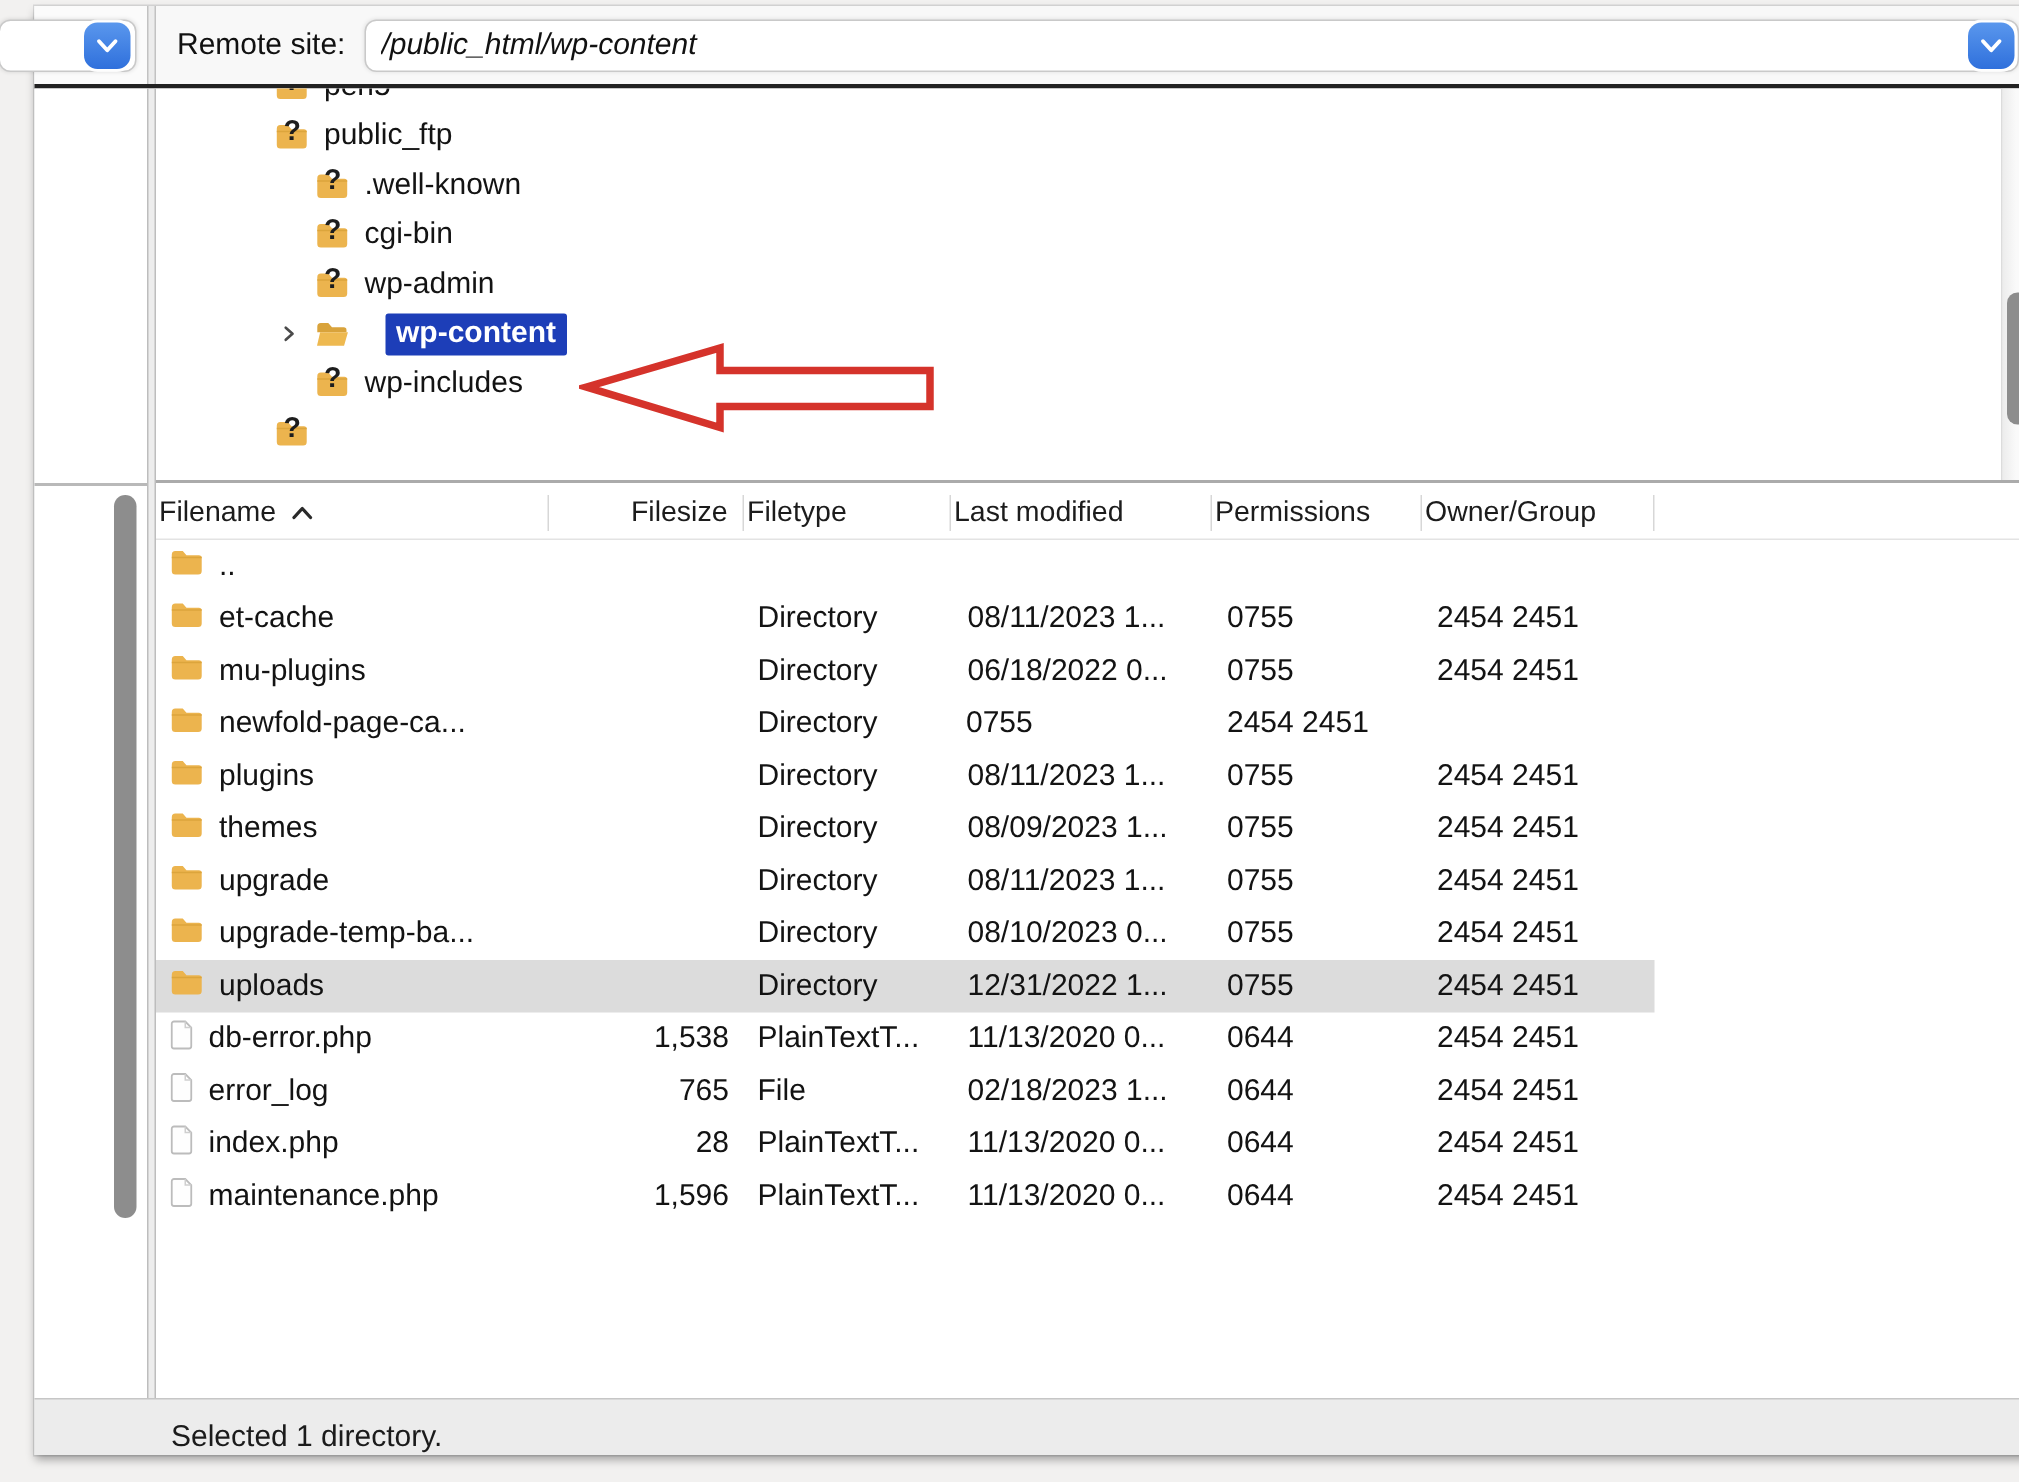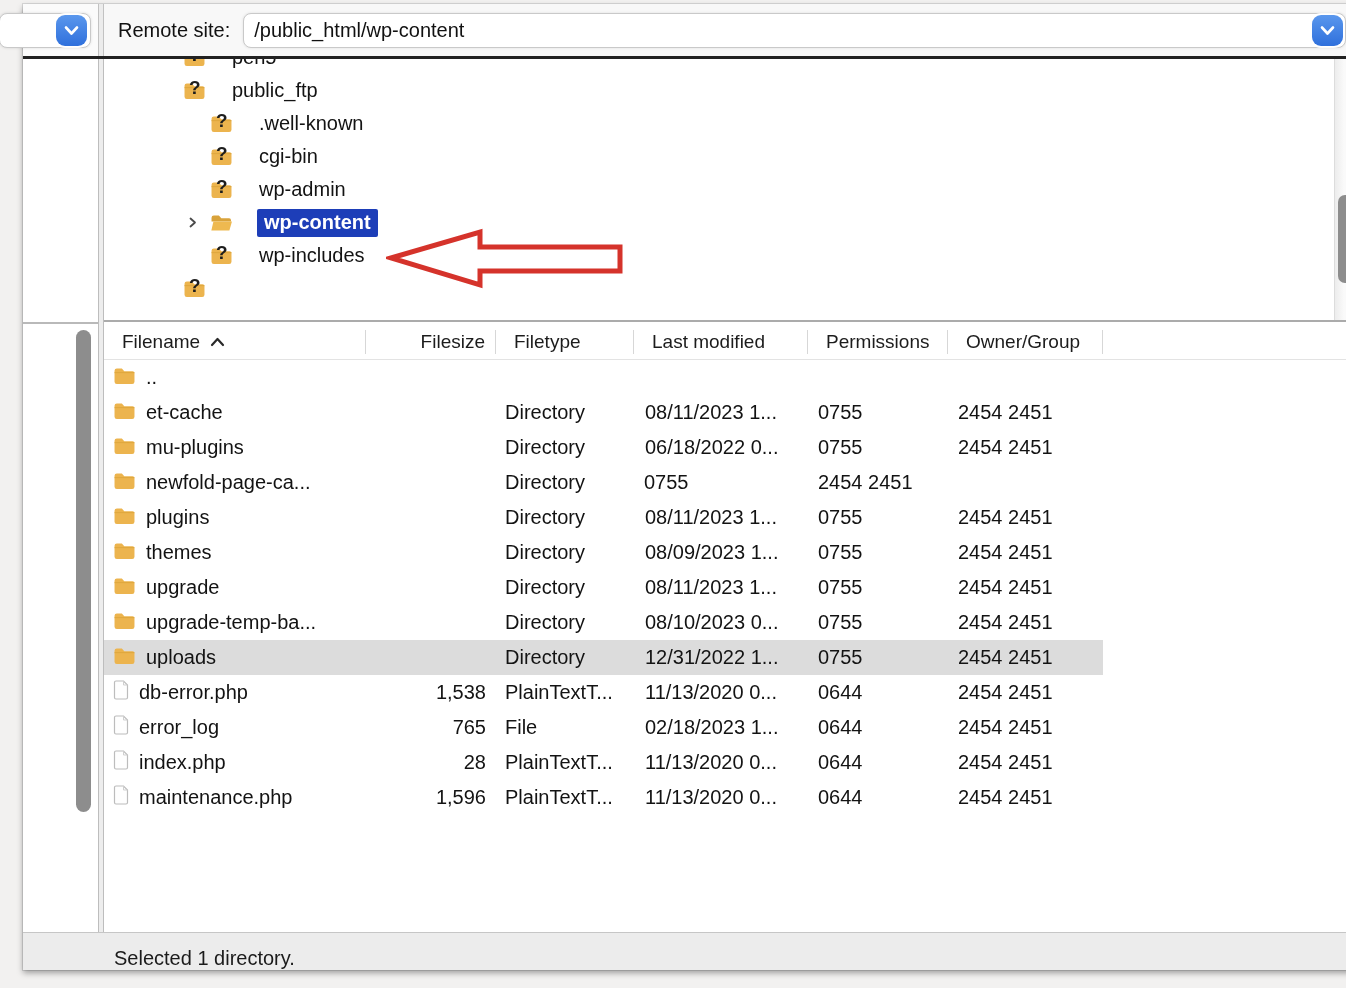--- a/index.html
+++ b/index.html
@@ -21,21 +21,21 @@
   .dd-btn{position:absolute;width:31px;height:31px;border-radius:9px;border:none;cursor:pointer;
           background:linear-gradient(#5a97ed,#2f70dc);display:flex;align-items:center;justify-content:center;
           box-shadow:0 0 0 2px rgba(255,255,255,.9);}
   .tb-left .dd-btn{left:33px;top:11px;}
   .tb-div{width:6px;flex:0 0 6px;background:#ececec;border-left:1px solid #c2c2c2;border-right:1px solid #c2c2c2;}
   .tb-right{flex:1;display:flex;align-items:center;padding:0 9px 0 14px;}
   .tb-label{font-size:20px;color:#111;white-space:nowrap;}
   .combo{flex:1;margin-left:13px;position:relative;height:35px;background:#fff;border:1px solid #c9c9c9;
          border-radius:8px;box-shadow:0 0 3px rgba(0,0,0,.1);display:flex;align-items:center;}
   .combo input{border:none;outline:none;background:transparent;font-size:20px;color:#111;
-               padding:0 46px 0 10px;width:100%;font-family:inherit;}
+               padding:0 46px 0 10px;width:100%;font-family:inherit;font-style:italic;}
   .combo .dd-btn{right:2px;top:1px;}
   .darkline{position:absolute;top:52px;left:0;width:100%;height:3px;background:#222;}
 
   
   .bodyarea{position:absolute;top:55px;left:0;right:0;bottom:38px;}
   .left-pane{position:absolute;left:0;top:0;width:75px;height:100%;background:#fff;}
   .left-split{position:absolute;left:0;top:263px;width:100%;height:2px;background:#b9b9b9;}
   .left-thumb{position:absolute;left:53px;top:271px;width:15px;height:482px;background:#8d8d8d;border-radius:8px;}
   .vdiv{position:absolute;left:75px;top:0;width:6px;height:100%;background:#ededed;
         border-left:1px solid #bdbdbd;border-right:1px solid #bdbdbd;cursor:col-resize;}
@@ -46,30 +46,30 @@
   .tree-scroll{position:absolute;right:0;top:0;width:21px;height:100%;
                background:linear-gradient(90deg,#ececec,#fafafa 45%);border-left:1px solid #dcdcdc;}
   .tree-thumb{position:absolute;right:3px;top:136px;width:14px;height:88px;background:#8d8d8d;border-radius:7px;}
   .tree-list{position:absolute;left:0;top:-18px;right:21px;}
   .titem{height:33px;display:flex;align-items:center;font-size:20px;color:#131313;cursor:default;}
   .titem.lvl2{padding-left:50px;}
   .titem.lvl3{padding-left:77px;}
   .texp{width:22px;height:22px;flex:0 0 22px;display:flex;align-items:center;justify-content:center;}
   .ticon{width:23px;height:20px;flex:0 0 23px;margin-left:7px;position:relative;}
   .ticon .q{position:absolute;left:6px;top:-4px;font-size:19px;font-weight:700;color:#1d1d1d;line-height:22px;}
-  .tlabel{margin-left:26px;white-space:nowrap;}
+  .tlabel{margin-left:10px;white-space:nowrap;}
   .tlabel.selected{background:var(--sel-blue);color:#fff;font-weight:600;padding:2px 7px 3px;border-radius:2px;margin-left:24px;text-align:center;}
   .arrow{position:absolute;left:282px;top:168px;width:240px;height:64px;}
   .arrow path{fill:#fff;stroke:var(--arrow-red);stroke-width:5;stroke-linejoin:miter;}
 
   
   .list-pane{position:absolute;left:0;top:265px;right:0;bottom:0;background:#fff;overflow:hidden;}
   .lheader,.lrow{display:grid;grid-template-columns:262px 130px 138px 174px 140px 155px 1fr;align-items:center;}
   .lheader{height:36px;border-bottom:1px solid #e3e3e3;font-size:19px;color:#1c1c1c;}
-  .lheader .hc{height:24px;display:flex;align-items:center;border-right:1px solid #d7d7d7;padding-left:18px;gap:10px;cursor:pointer;}
+  .lheader .hc{height:24px;display:flex;align-items:center;border-right:1px solid #d7d7d7;padding-left:2px;gap:10px;cursor:pointer;}
   .lheader .hc.hsize{justify-content:flex-end;padding-right:10px;text-align:right;}
   .lrow{height:35px;font-size:20px;color:#131313;cursor:default;}
   .lrow.sel>div:not(.c-fill){background:var(--row-highlight);}
   .lrow>div{height:35px;display:flex;align-items:center;}
   .c-name{padding-left:9px;gap:10px;overflow:hidden;white-space:nowrap;}
   .c-size{justify-content:flex-end;padding-right:10px;}
   .c-type{padding-left:9px;}
   .c-mod{padding-left:11px;}
   .c-perm{padding-left:10px;}
   .c-own{padding-left:10px;}

